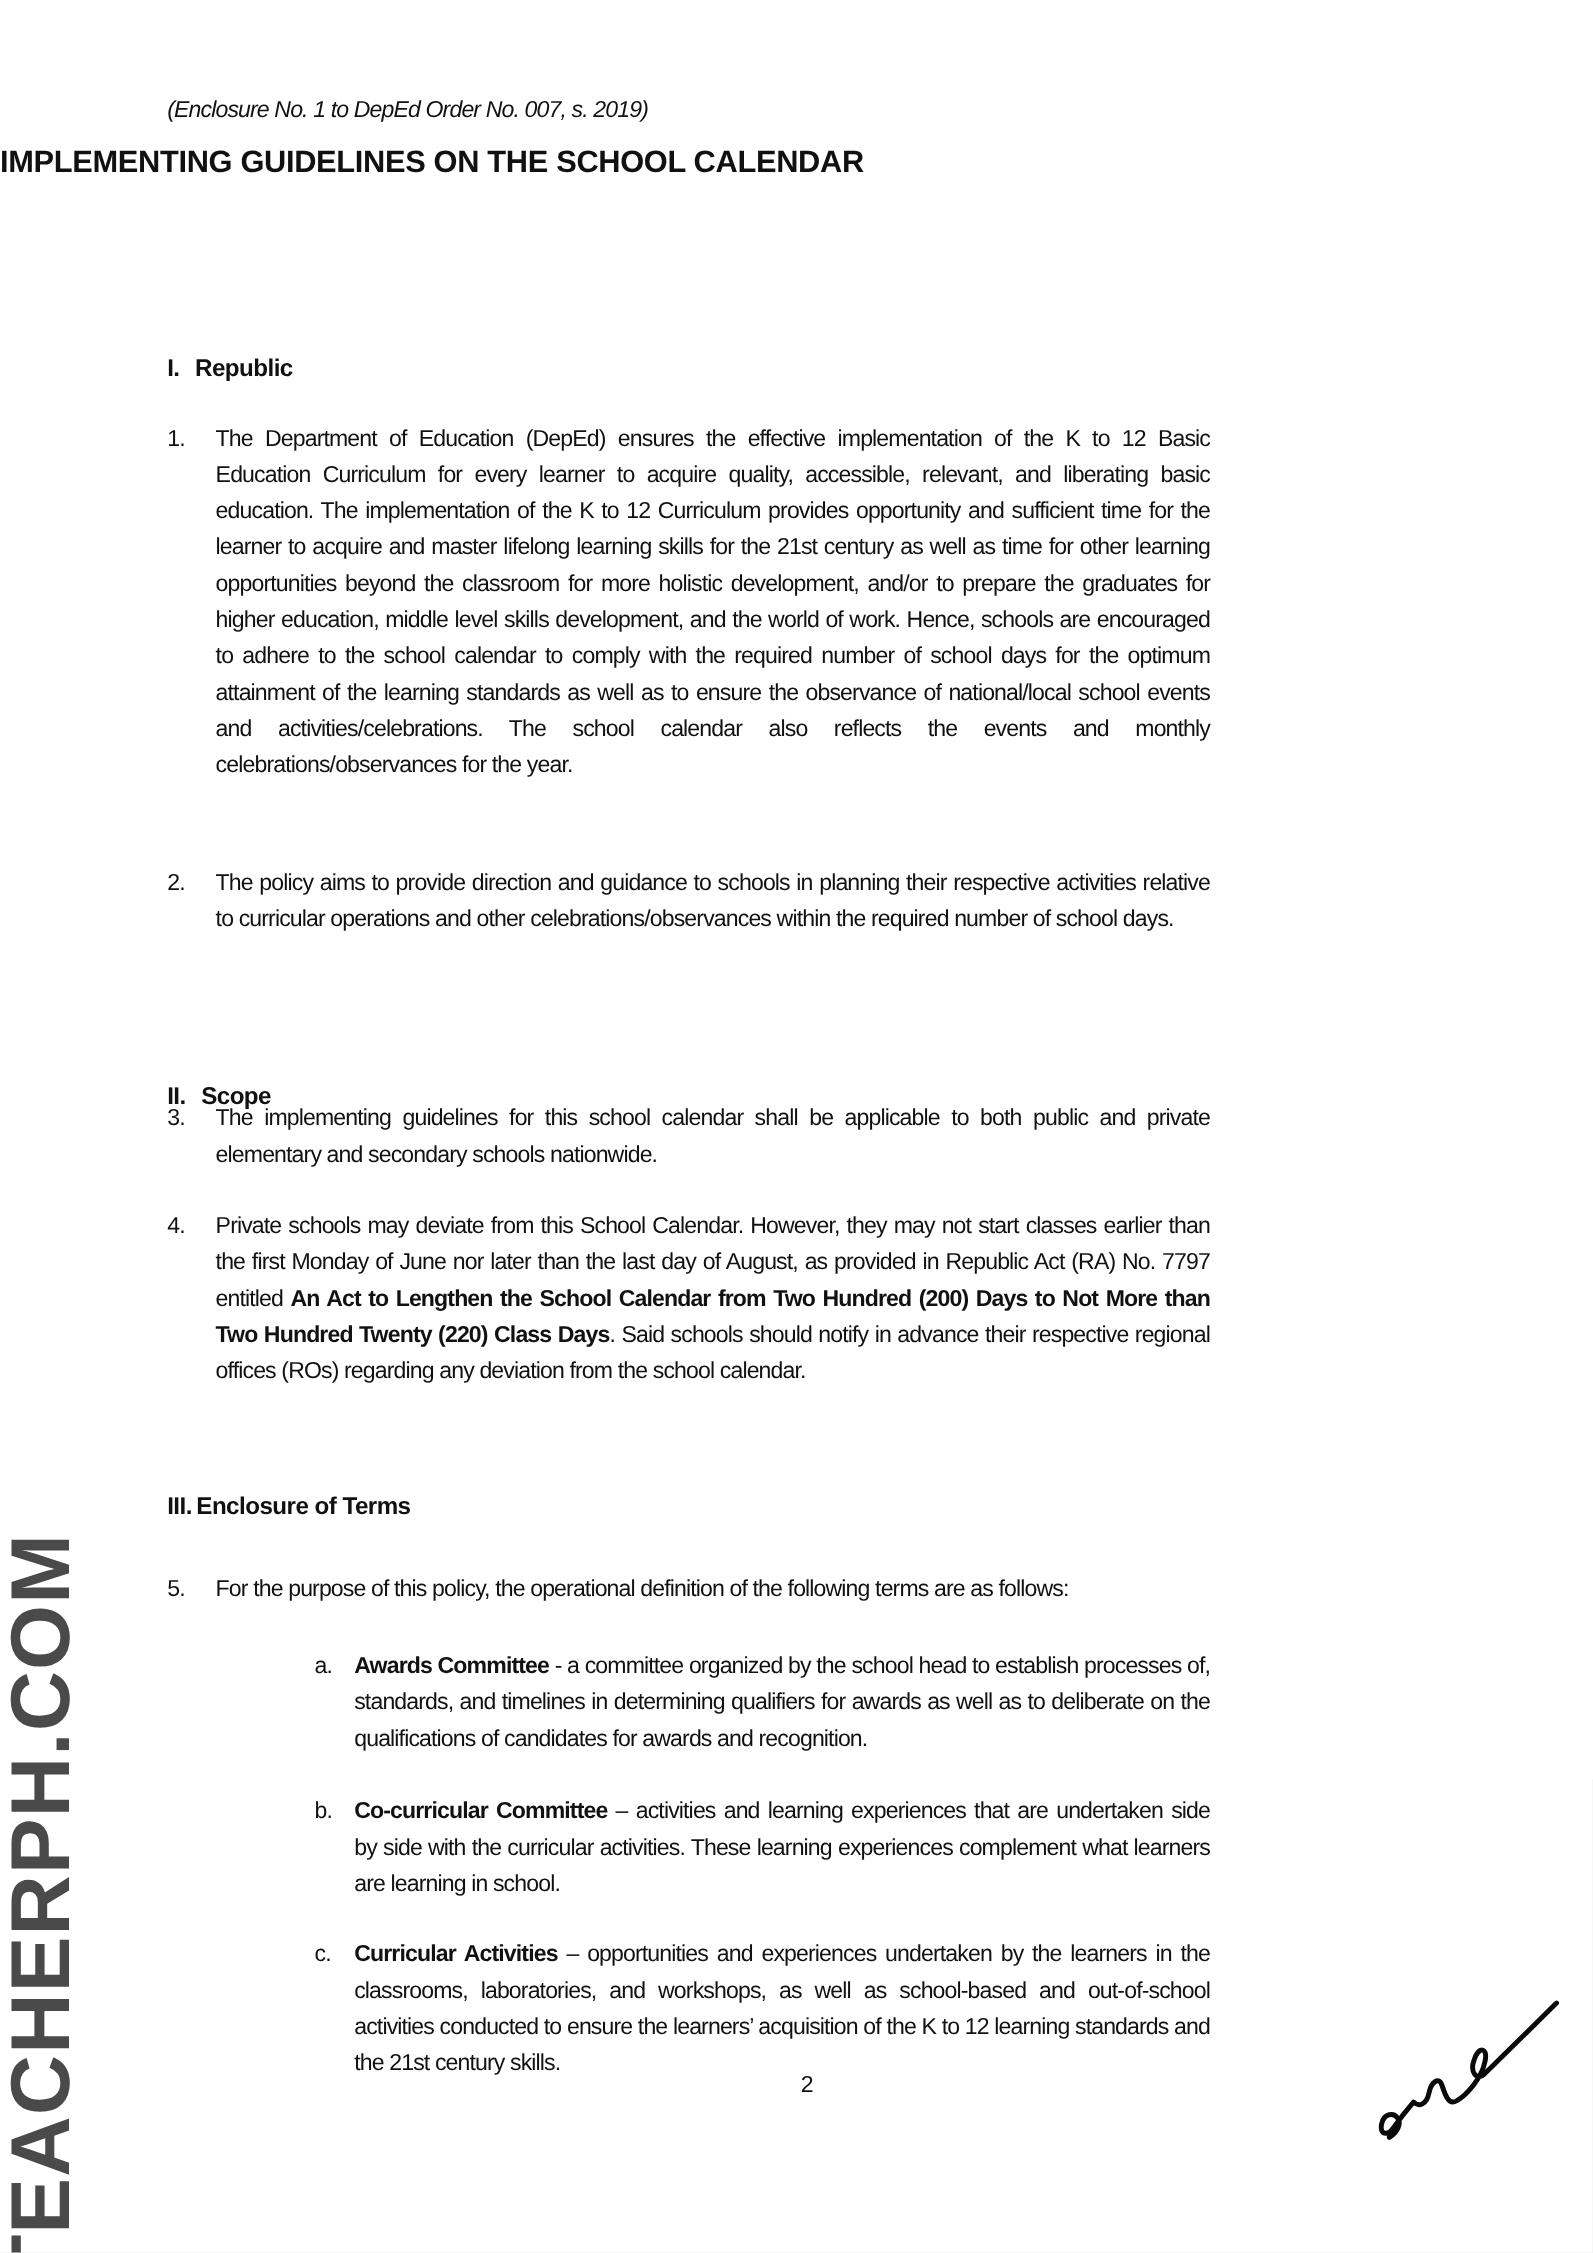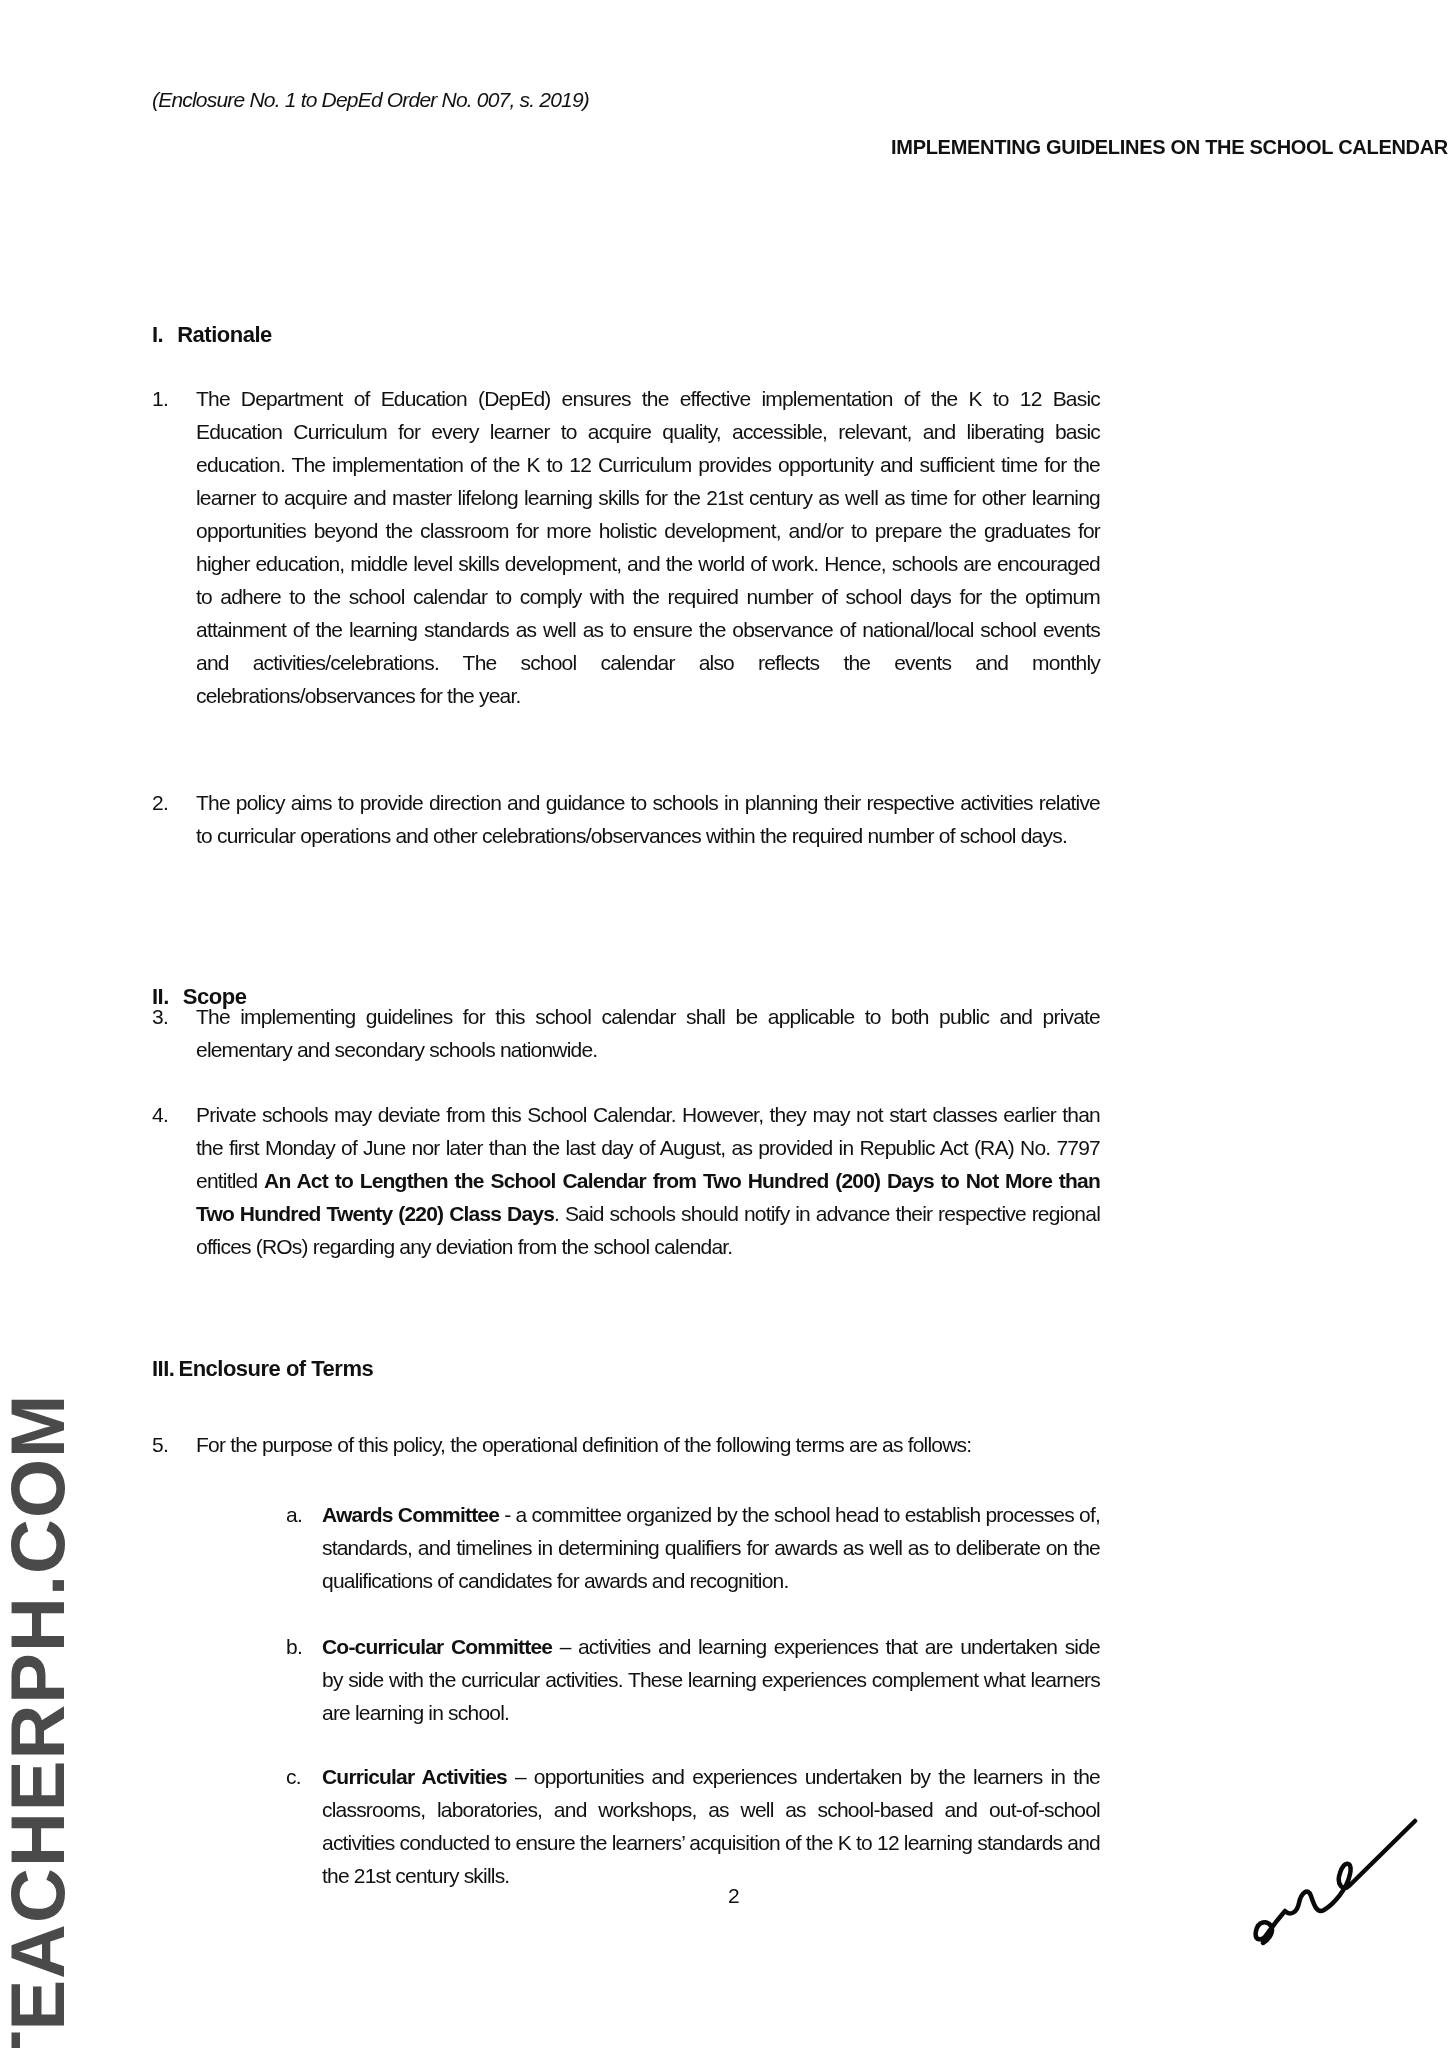--- a/index.html
+++ b/index.html
@@ -13,22 +13,22 @@
     color:#111111;
   }
   .abs { position:absolute; }
 
   #enclosure-note {
     left:152px; top:88px;
     font-size:21px; letter-spacing:-0.8px;font-style:italic;
   }
   #doc-title {
     left:0; top:130px; width:1448px;
-    text-align:right; font-weight:bold;
-    font-size:20px; line-height:34px; letter-spacing:-0.3px;
+    text-align:left; font-weight:bold;
+    font-size:28px; line-height:34px; letter-spacing:-0.3px;
   }
 
   .sec-head {
     position:absolute; left:152px;
     display:flex; font-weight:bold;
     font-size:22px; letter-spacing:-0.5px;
   }
   .sec-head .num { margin-right:14px; }
   .sec-head.tight .num { margin-right:4px; }
   #sec-head-1 { top:322px; }
@@ -81,21 +81,21 @@
   <div class="abs" id="watermark">TEACHERPH.COM</div>
 
   <div class="abs" id="enclosure-note">(Enclosure No. 1 to DepEd Order No. 007, s. 2019)</div>
 
   <div class="abs" id="doc-title">
     <div>IMPLEMENTING GUIDELINES ON THE SCHOOL CALENDAR</div>
   </div>
 
   <div class="sec-head" id="sec-head-1">
     <span class="num">I.</span>
-    <span>Rationale</span>
+    <span>Republic</span>
   </div>
 
   <div class="item" id="item-1">
     <span class="num">1.</span>
     <div class="txt"><span>The Department of Education (DepEd) ensures the effective implementation of the K to 12 Basic Education Curriculum for every learner to acquire quality, accessible, relevant, and liberating basic education. The implementation of the K to 12 Curriculum provides opportunity and sufficient time for the learner to acquire and master lifelong learning skills for the 21st century as well as time for other learning opportunities beyond the classroom for more holistic development, and/or to prepare the graduates for higher education, middle level skills development, and the world of work. Hence, schools are encouraged to adhere to the school calendar to comply with the required number of school days for the optimum attainment of the learning standards as well as to ensure the observance of national/local school events and activities/celebrations. The school calendar also reflects the events and monthly celebrations/observances for the year.</span></div>
   </div>
 
   <div class="item" id="item-2">
     <span class="num">2.</span>
     <div class="txt"><span>The policy aims to provide direction and guidance to schools in planning their respective activities relative to curricular operations and other celebrations/observances within the required number of school days.</span></div>

